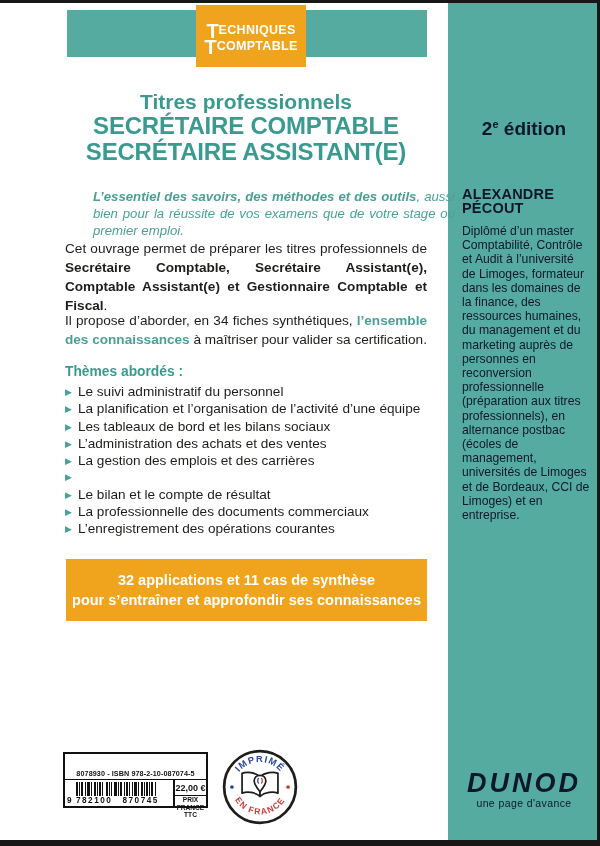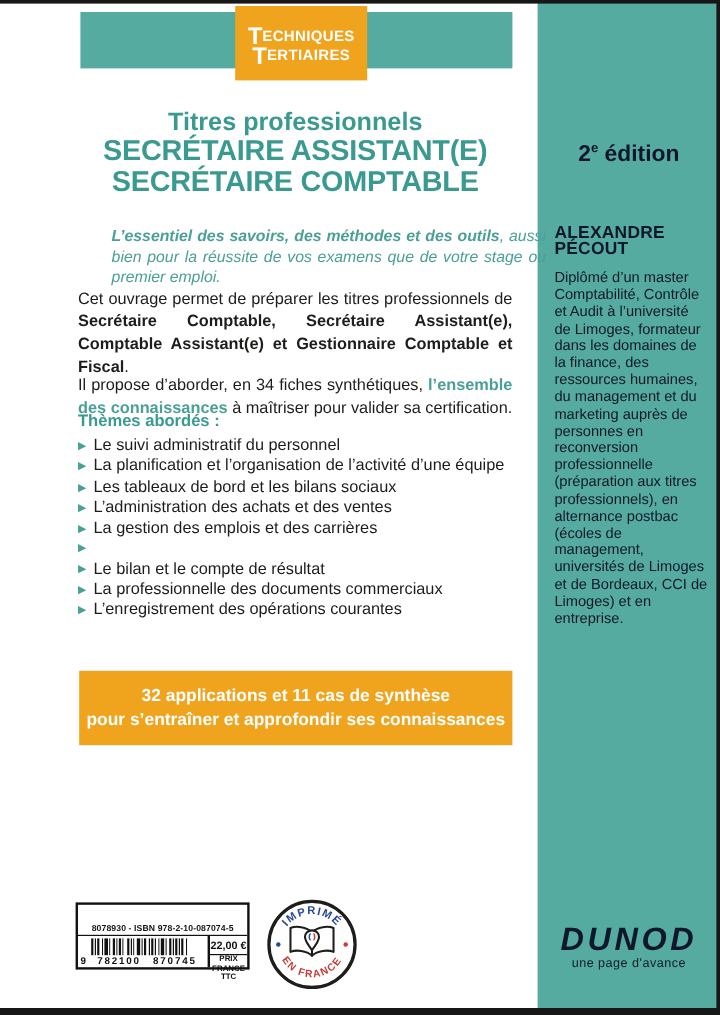--- a/index.html
+++ b/index.html
@@ -43,21 +43,21 @@
     font-style:italic; font-size:13.2px; line-height:17px; text-align:justify;margin-left:28px; }
   .intro b { font-weight:700; }
 
   .para { position:absolute; width:362px; color:var(--ink); font-size:13.6px;
     line-height:19px; text-align:justify; }
   .p1 { top:239px; }
   .p2 { top:311px; }
   .para b { font-weight:700; }
   .teal-strong { color:var(--tealText); font-weight:700; }
 
-  .themes { position:absolute; top:342px; width:362px; color:var(--ink); }
+  .themes { position:absolute; top:363px; width:362px; color:var(--ink); }
   .themes-heading { color:var(--tealDark); font-weight:700; font-size:13.8px; line-height:17px; margin-bottom:4px; }
   .themes ul { list-style:none; }
   .themes li { font-size:13.6px; line-height:16.3px; display:flex; align-items:baseline; }
   .bullet { color:var(--tealText); font-size:9px; margin-right:6px; position:relative; top:-1px; flex:0 0 auto; }
 
   .banner { position:absolute; top:559px; left:1px; width:361px; height:62px;
     background:var(--orange); color:#fff; display:flex; flex-direction:column;
     align-items:center; justify-content:center; text-align:center;
     font-size:14.5px; font-weight:700; line-height:20px; }
 
@@ -67,21 +67,21 @@
   .isbn-row { font-size:7.2px; font-weight:700; text-align:center; color:#111;
     padding:15px 0 1px; border-bottom:1px solid #111; letter-spacing:.1px; }
   .code-row { flex:1; display:flex; min-height:0; }
   .bars-wrap { flex:1; position:relative; padding:2px 4px 10px 11px; }
   .bars { display:flex; height:100%; align-items:stretch; }
   .bars .bar { background:#111; }
   .bars .gap { background:#fff; }
   .ean-digits { position:absolute; left:2px; right:4px; bottom:1px; display:flex;
     font-size:8.2px; font-weight:700; color:#111; }
   .ean-left { flex:0 0 9px; }
-  .ean-mid, .ean-rightpart { flex:1; text-align:center; letter-spacing:1.5px; }
+  .ean-mid, .ean-rightpart { flex:1; letter-spacing:1.5px; }
   .price-cell { flex:0 0 33px; border-left:2px solid #111; display:flex; flex-direction:column; color:#111; }
   .price-val { font-size:9px; font-weight:700; text-align:center; padding:3px 0 2px; border-bottom:1px solid #111; }
   .price-note { flex:1; display:flex; flex-direction:column; justify-content:center; }
   .price-note div { font-size:6.6px; font-weight:700; text-align:center; line-height:7.6px; }
 
   .stamp { position:absolute; left:221px; top:748px; width:78px; height:78px; }
 
   :root { --teal:#56aba1; --tealDark:#3a9a90; --tealText:#4aa095; --orange:#f0a41e; --ink:#1d1d1b; }
 </style>
 </head>
@@ -91,21 +91,21 @@
 
   <div class="top-band"></div>
 
   <div class="collection-box">
     <div class="coll-line">
       <span class="coll-big">T</span>
         <span class="coll-rest">ECHNIQUES</span>
     </div>
     <div class="coll-line">
       <span class="coll-big">T</span>
-        <span class="coll-rest">ERTIAIRES</span>
+        <span class="coll-rest">COMPTABLE</span>
     </div>
   </div>
 
   <div class="sidebar">
     <div class="edition">
       <span>2</span><sup>e</sup>
       <span>édition</span>
     </div>
     <div class="author">
       <div class="author-name">
@@ -117,22 +117,22 @@
     <div class="publisher">
       <div class="publisher-name">DUNOD</div>
       <div class="publisher-tagline">une page d'avance</div>
     </div>
   </div>
 
   <div class="content">
 
     <div class="title-block">
       <div class="series-title">Titres professionnels</div>
+      <div class="main-title">SECRÉTAIRE COMPTABLE</div>
       <div class="main-title">SECRÉTAIRE ASSISTANT(E)</div>
-      <div class="main-title">SECRÉTAIRE COMPTABLE</div>
     </div>
 
     <div class="intro"><b>L’essentiel des savoirs, des méthodes et des outils</b><span>, aussi bien pour la réussite de vos examens que de votre stage ou premier emploi.</span></div>
 
     <div class="para p1"><span>Cet ouvrage permet de préparer les titres professionnels de </span><b>Secrétaire Comptable, Secrétaire Assistant(e), Comptable Assistant(e) et Gestionnaire Comptable et Fiscal</b><span>.</span></div>
 
     <div class="para p2"><span>Il propose d’aborder, en 34 fiches synthétiques, </span><span class="teal-strong">l’ensemble des connaissances</span><span> à maîtriser pour valider sa certification.</span></div>
 
     <div class="themes">
       <div class="themes-heading">Thèmes abordés :</div>

